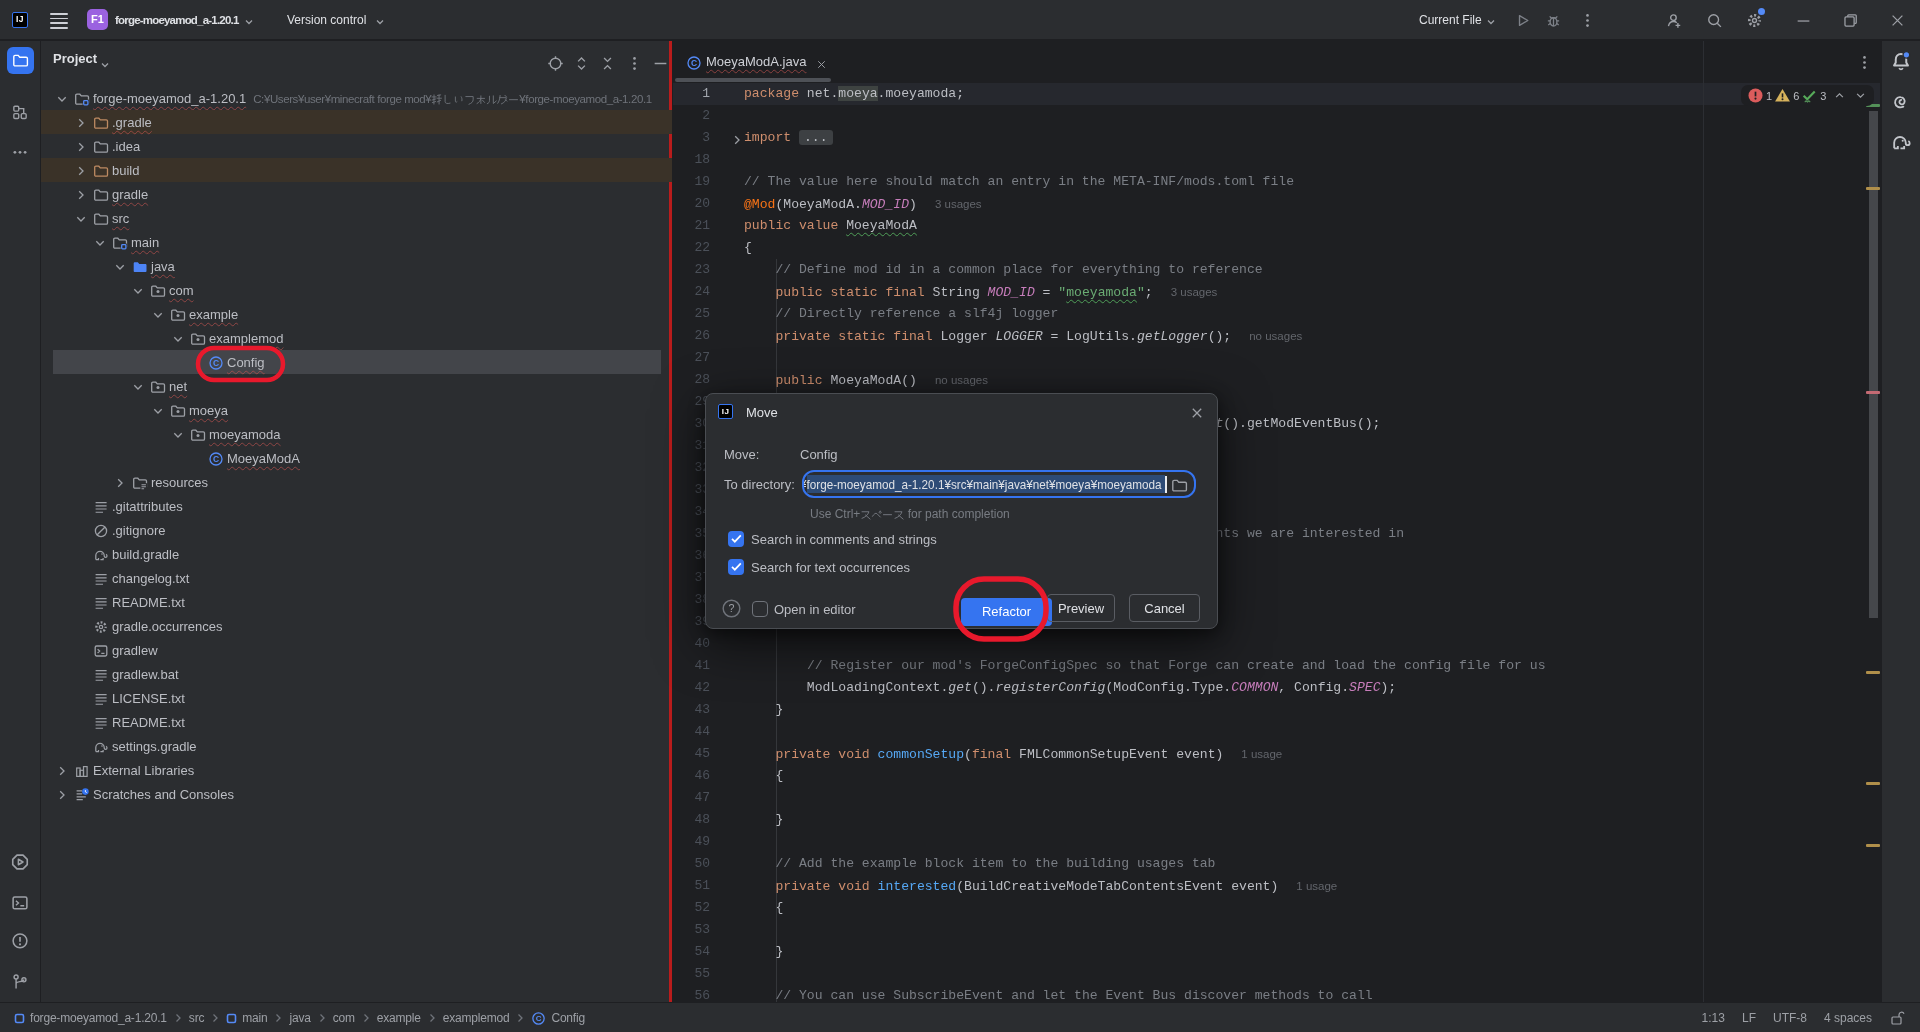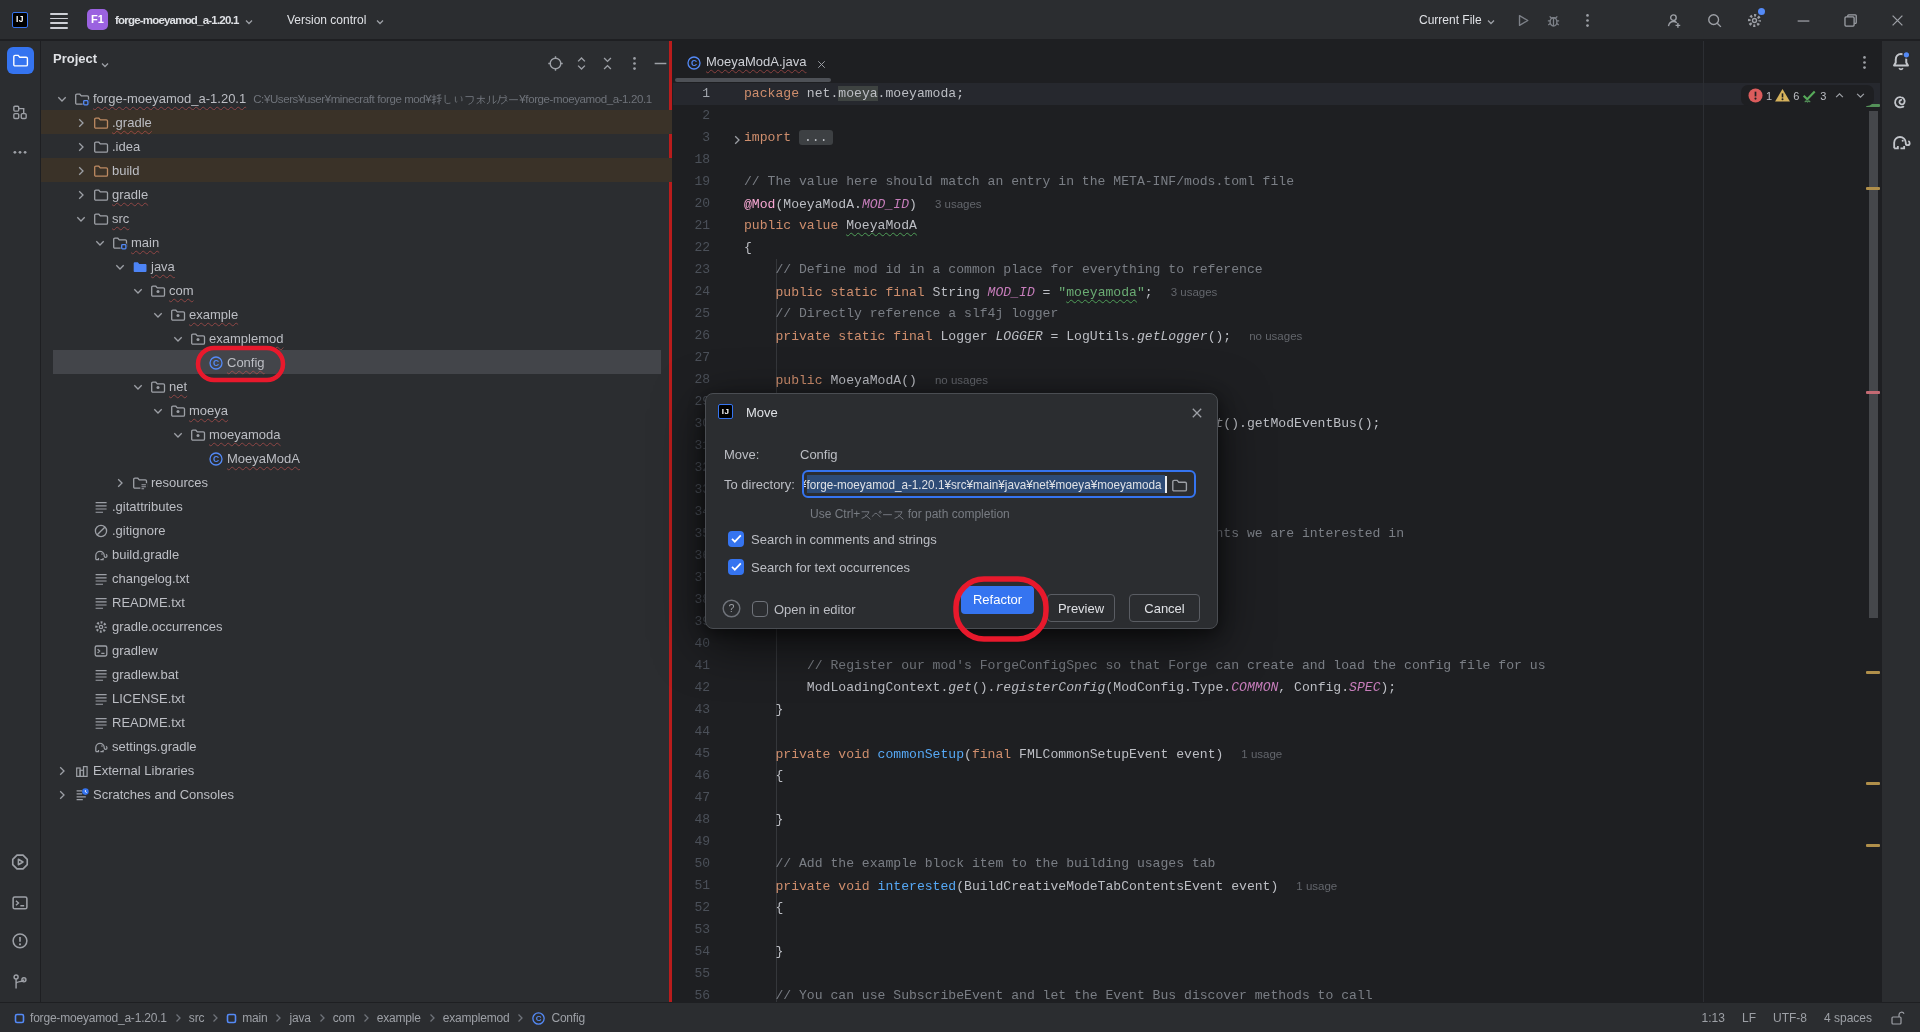--- a/index.html
+++ b/index.html
@@ -45,21 +45,21 @@
 .ln { position:absolute; left:0; top:0; width:37px; text-align:right; color:#4b5059; font-family:"Liberation Mono",monospace; font-size:13px; line-height:22px; }
 .lnact { color:#a1a5ad; }
 .ct { position:absolute; left:71px; top:0; font-family:"Liberation Mono",monospace; font-size:13.1px; line-height:22px; color:#bcbec4; letter-spacing:0;text-align:center; }
 .ct i { font-style:normal; }
 i.k { color:#cf8e6d; }
 i.c { color:#7a7e85; }
 i.s { color:#6aab73; }
 i.cs { color:#c77dbb; font-style:italic; }
 i.it { font-style:italic; }
 i.md { color:#56a8f5; }
-i.an { color:#f9a8d4;margin-top:30px; }
+i.an { color:#f97316;margin-top:30px; }
 i.gw { text-decoration:underline wavy #4f9e58; text-decoration-thickness:1px; text-underline-offset:3px; }
 i.gw2 { color:#6aab73; text-decoration:underline wavy #4f9e58; text-decoration-thickness:1px; text-underline-offset:3px; }
 i.inl { font-family:"Liberation Sans",sans-serif; font-size:11.5px; color:#63666c; margin-left:18px; }
 i.hl { background:#3e4341; }
 i.chip { background:#3d4043; border-radius:3px; padding:0 5px; color:#bcbec4; }
 .foldr { position:absolute; left:56px; top:3px; }
 #indentguide { position:absolute; left:102.5px; top:218px; width:1px; height:745px; background:#35373b; }
 #marginguide { position:absolute; left:1030px; top:0; width:1px; height:961px; background:#2c2e33; }
 #insp { position:absolute; left:1068px; top:44px; height:21px; display:flex; align-items:center; gap:2px; color:#bcbec4; font-size:11px; background:#1e1f22; border-radius:7px; padding:0 6px; z-index:2; }
 #vthumb { position:absolute; left:1196px; top:70px; width:9px; height:507px; background:#45474b; }
@@ -69,21 +69,21 @@
 #rstripe { position:absolute; left:1881px; top:41px; width:39px; height:961px; background:#2b2d30; border-left:1px solid #1e1f22; }
 
 
 #sbar { position:absolute; left:0; top:1002px; width:1920px; height:30px; background:#2b2d30; border-top:1px solid #1e1f22; }
 #bc { position:absolute; left:14px; top:0; height:30px; display:flex; align-items:center; gap:5px; font-size:12px; letter-spacing:-0.2px; color:#9da0a6; white-space:nowrap; }
 #sright { position:absolute; right:15px; top:0; height:30px; display:flex; align-items:center; gap:17px; font-size:12px; color:#9da0a6; }
 
 
 #dlg { position:absolute; left:705px; top:393px; width:513px; height:236px; background:#2b2d30; border:1px solid #4a4d52; border-radius:8px; box-shadow:0 14px 50px rgba(0,0,0,.6), 0 4px 16px rgba(0,0,0,.45); z-index:10; font-size:13px; color:#ced0d6; }
 #dlg .lab { position:absolute; color:#bcbec4; }
-#dinput { position:absolute; left:96px; top:76px; width:394px; height:28px; border:2px solid #3574f0; border-radius:6px; background:#2b2d30; overflow:hidden; }
+#dinput { position:absolute; left:96px; top:76px; width:394px; height:28px; border:2px solid #3574f0; border-radius:12px; background:#2b2d30; overflow:hidden; }
 #dinput .selbg { position:absolute; left:3px; top:3px; bottom:3px; width:358px; background:#2d4b76; }
 #dinput .txt { position:absolute; left:-4px; top:4.5px; white-space:nowrap; color:#dfe1e5; font-size:13px; transform:scaleX(.9); transform-origin:left center; }
 #dinput .caret { position:absolute; left:361px; top:4px; width:1.5px; height:17px; background:#e8eaed; }
 #dinput .fic { position:absolute; right:6px; top:5px; }
 .cb { position:absolute; width:16px; height:16px; border-radius:4px; background:#3574f0; text-align:center; line-height:14px; }
 .cbe { position:absolute; width:16px; height:16px; border-radius:4px; border:1.5px solid #6f737a; background:transparent; }
 .btn { position:absolute; height:28px; border-radius:4px; font-size:13px; color:#dfe1e5; text-align:center; line-height:28px; }
 .btnp { background:#3574f0; color:#fff; }
 .btno { border:1px solid #5a5d63; }
 
@@ -689,21 +689,21 @@
   <span class="cb" style="left:22px;top:165px"><svg width="15" height="15" viewBox="0 0 16 16" fill="none" style="">
           <path d="M3.2 8.4l3 3 6.4-6.8" stroke="#fff" stroke-width="1.8" fill="none"></path>
         </svg></span>
   <span class="lab" style="left:45px;top:166px">Search for text occurrences</span>
   <span style="position:absolute;left:16px;top:205px"><svg width="19" height="19" viewBox="0 0 16 16" fill="none" style="">
           <circle cx="8" cy="8" r="7" stroke="#6f737a" stroke-width="1.2"></circle>
           <text x="8" y="11.2" text-anchor="middle" font-family="Liberation Sans" font-size="9" fill="#9da0a6">?</text>
         </svg></span>
   <span class="cbe" style="left:46px;top:207px"></span>
   <span class="lab" style="left:68px;top:208px">Open in editor</span>
-  <div class="btn btnp" style="left:255px;top:192px;width:73px">Refactor</div>
+  <div class="btn btnp" style="left:255px;top:204px;width:91px">Refactor</div>
   <div class="btn btno" style="left:341px;top:200px;width:68px">Preview</div>
   <div class="btn btno" style="left:423px;top:200px;width:71px">Cancel</div>
 </div>
 
 <svg id="anno" width="1920" height="1032" viewBox="0 0 1920 1032">
   <rect x="198" y="348" width="85" height="32" rx="16" ry="16" fill="none" stroke="#e8192c" stroke-width="4.5"></rect>
   <rect x="956" y="579" width="90" height="60" rx="28" ry="28" fill="none" stroke="#e8192c" stroke-width="5.5"></rect>
 </svg>
 
 </div>

